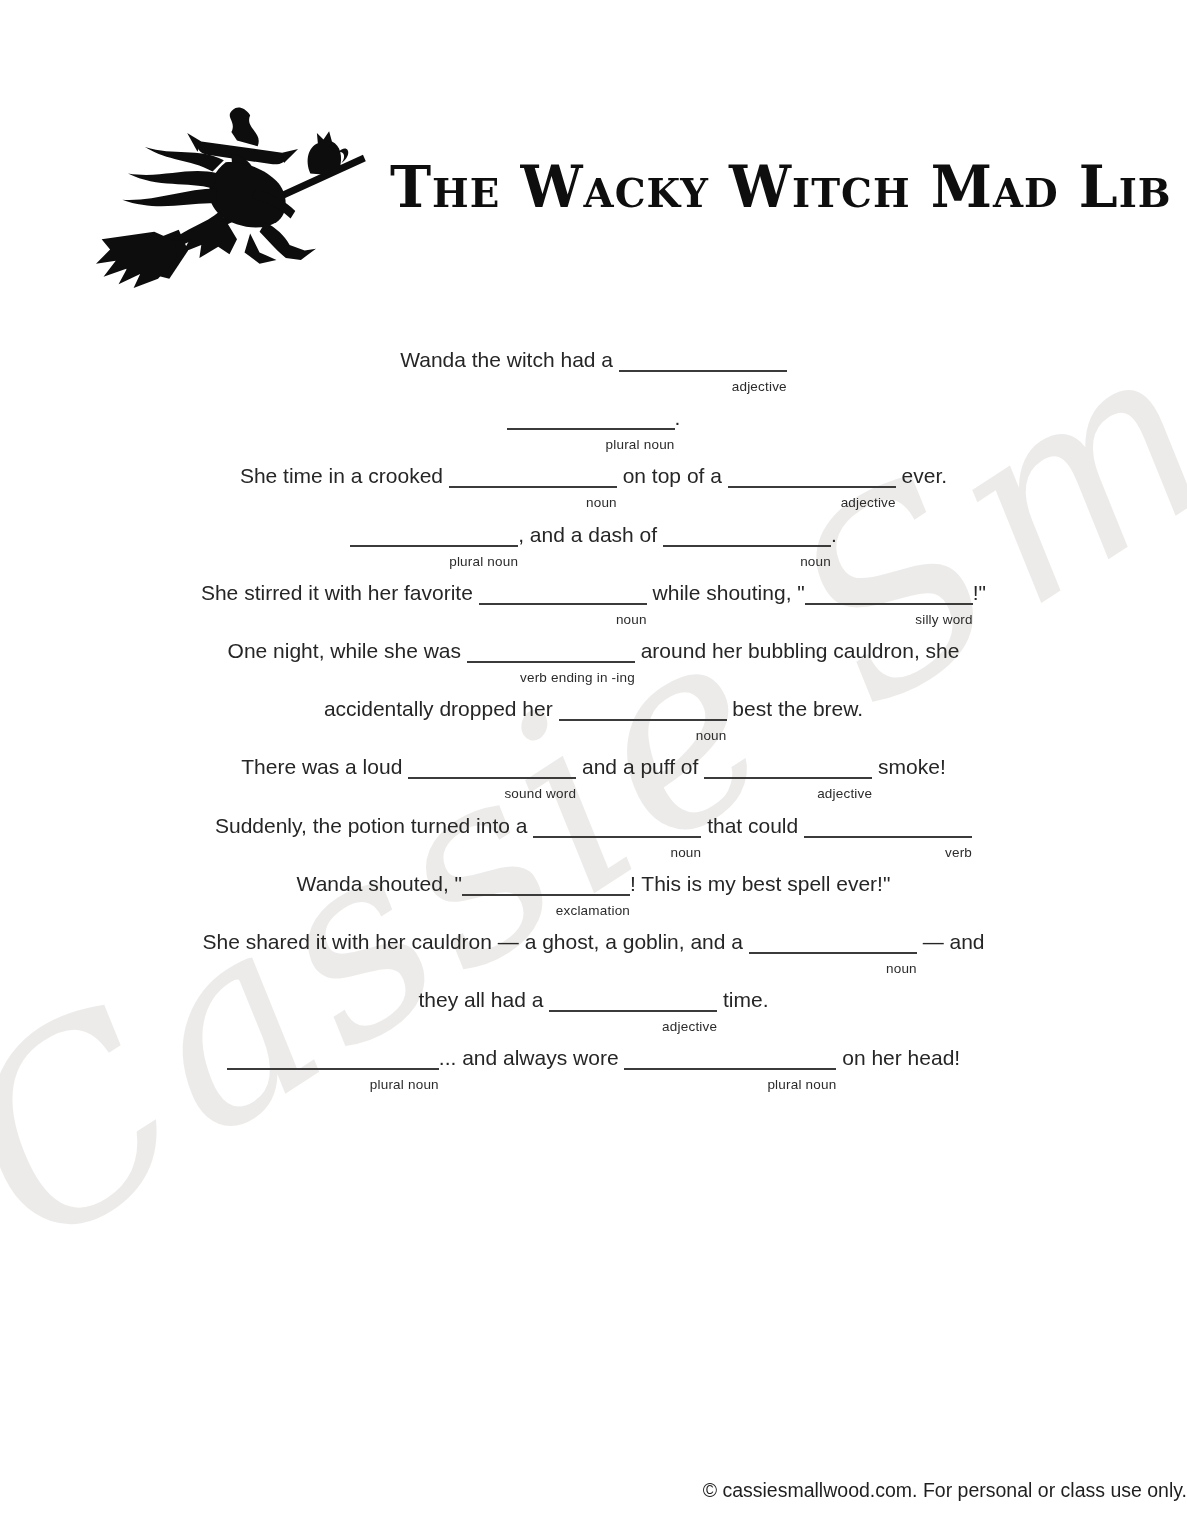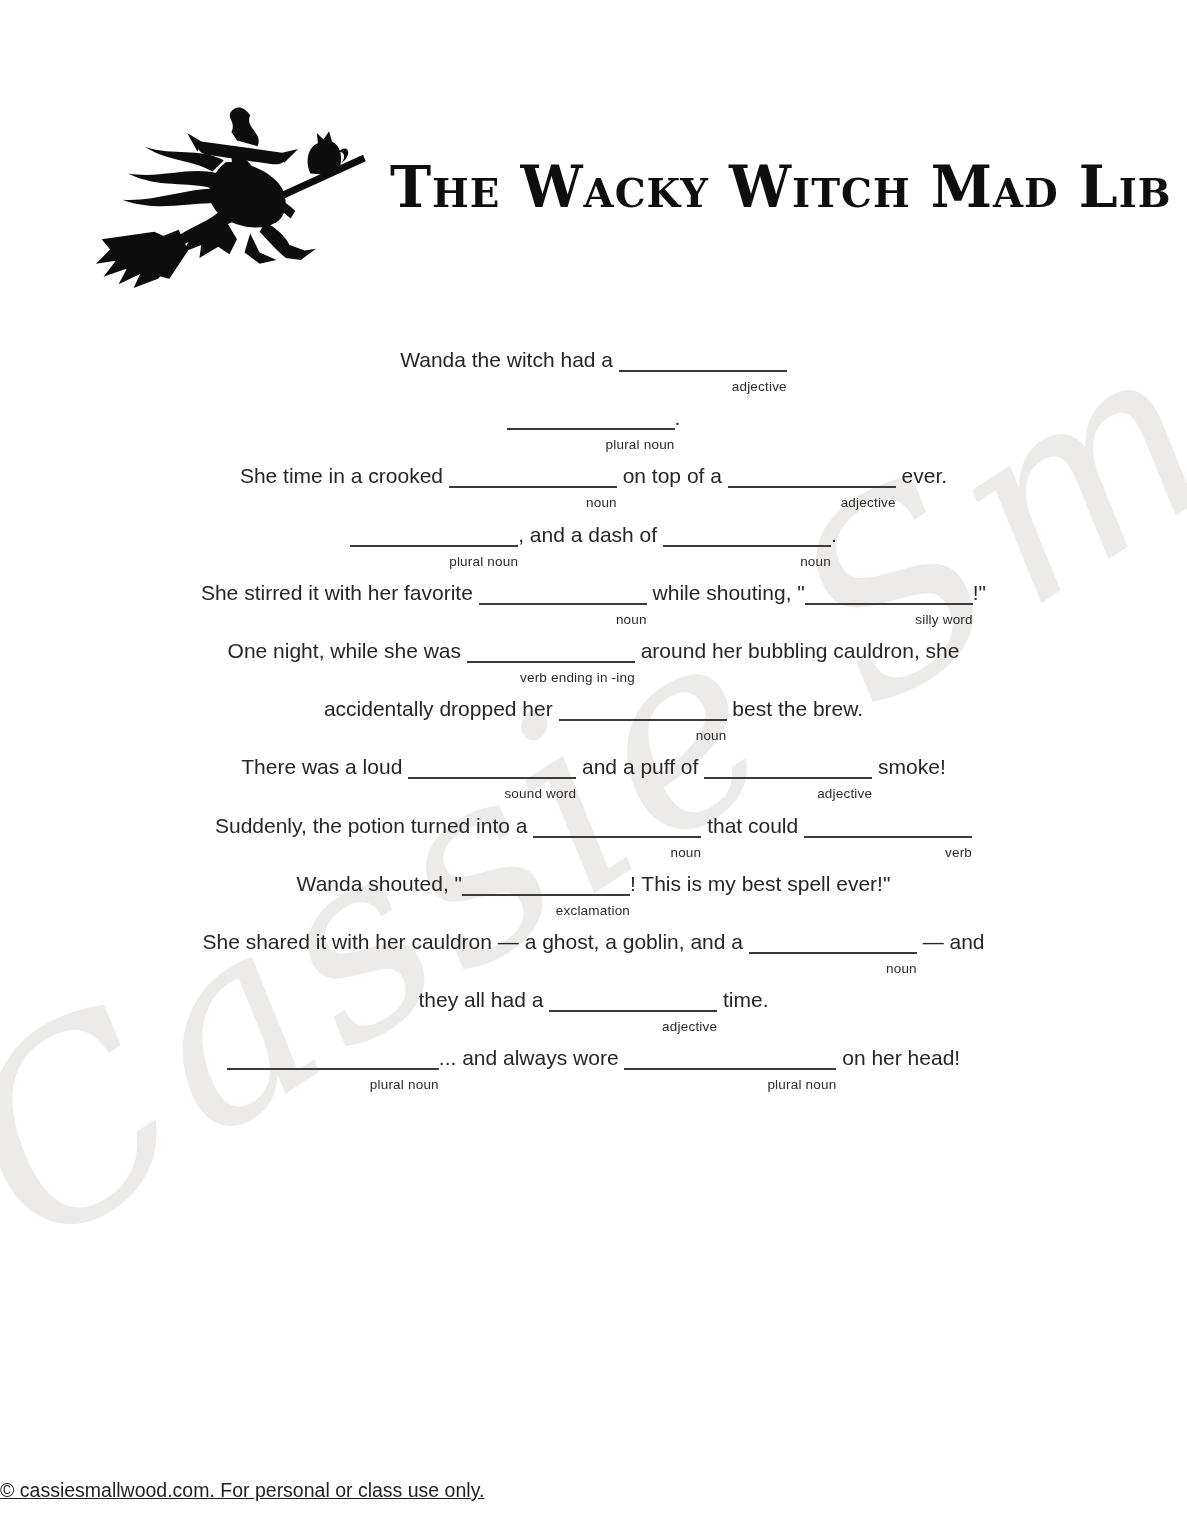--- a/index.html
+++ b/index.html
@@ -35,22 +35,22 @@
     position:relative;display:inline-block;width:168px;height:20px;flex:none;
     border-bottom:2.4px solid #3b3b3b;top:5px;
   }
   .story-line:last-child .blank{width:212px;}
   .blank-label{
     position:absolute;top:100%;margin-top:9px;left:0;right:0;text-align:right;
     font-size:13.5px;color:#2b2b2b;letter-spacing:0.2px;white-space:nowrap;
   }
   
   .footer{
-    position:absolute;z-index:1;left:0;right:0;bottom:34px;text-align:left;
-    font-size:19.5px;color:#1f1f1f;text-decoration:underline;
+    position:absolute;z-index:1;left:0;right:0;bottom:34px;text-align:right;
+    font-size:19.5px;color:#1f1f1f;
   }
 </style>
 </head>
 <body>
 
 <div class="watermark">Cassie Smallwood</div>
 
 <div class="header">
   <svg class="witch-svg" viewBox="0 0 300 200" aria-hidden="true">
     <g fill="#0d0d0d">

